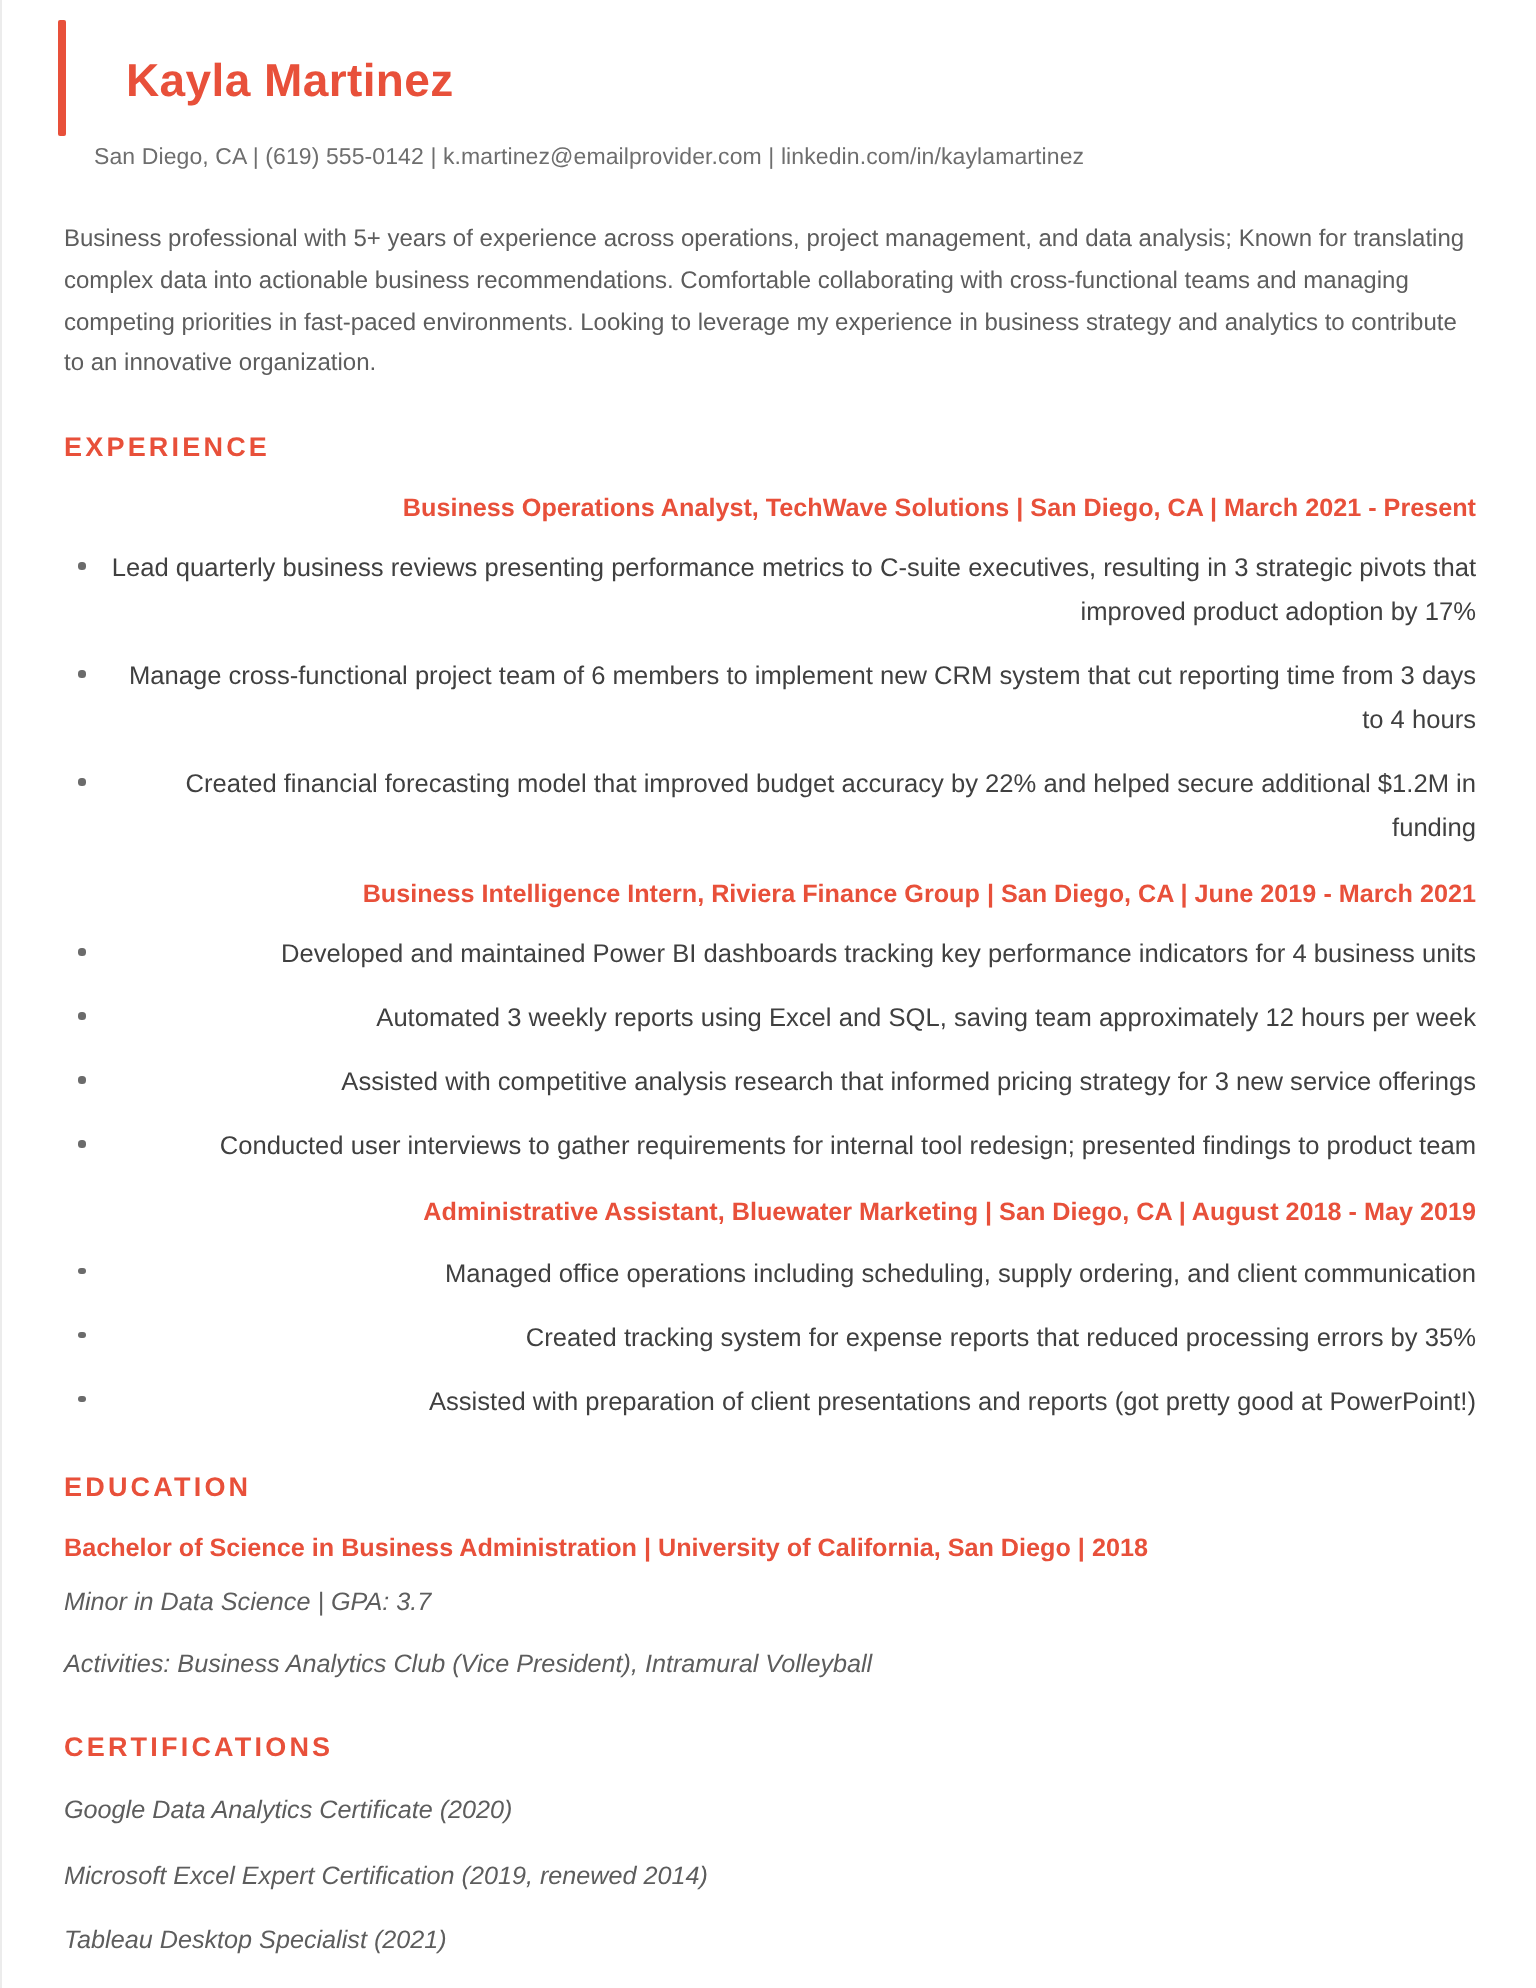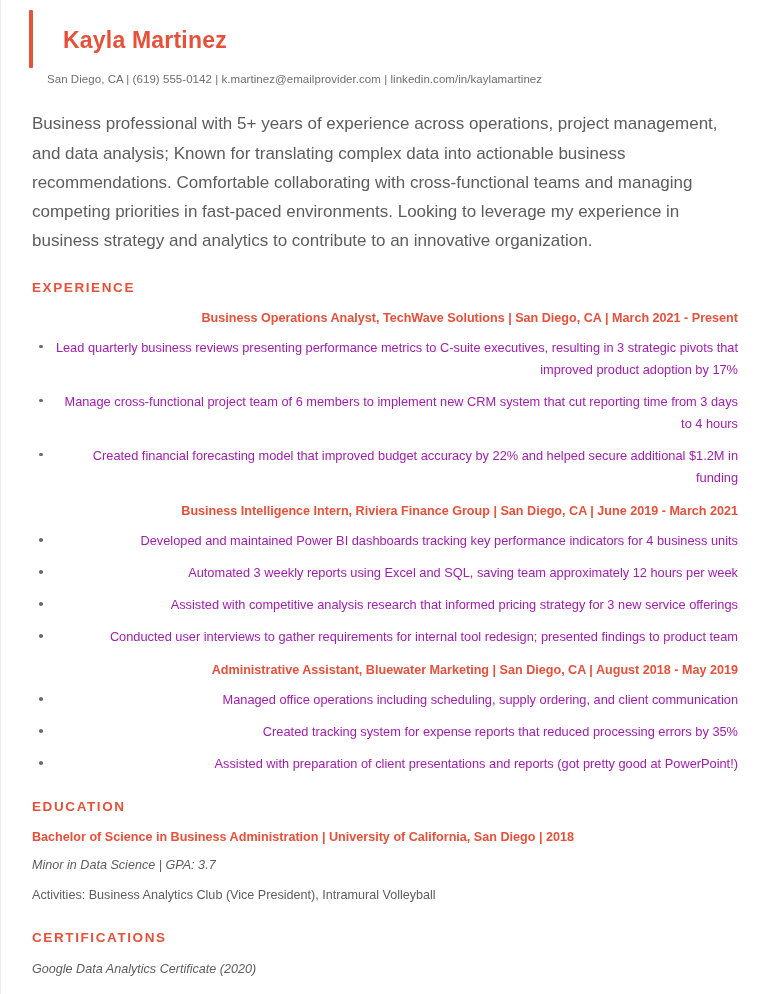--- a/index.html
+++ b/index.html
@@ -54,21 +54,21 @@
     margin: 9px 0 0 0;
     font-size: 11.5px;
     color: #6e6e6e;
     line-height: 1.45;
     letter-spacing: 0.05px;
   }
 
   
   .summary {
     margin: 18px 0 0 3px;
-    font-size: 17px;
+    font-size: 12px;
     line-height: 1.72;
     color: #5d5d5d;
     max-width: 714px;
   }
 
   
   .section {
     margin-top: 24px;
     padding-left: 3px;
   }
@@ -96,21 +96,21 @@
     list-style: none;
     margin: 0;
     padding: 0;
   }
   ul.bullets li {
     position: relative;
     padding-left: 21px;
     margin-bottom: 9px;
     font-size: 12.8px;
     line-height: 1.72;
-    color: #a21caf;
+    color: #404040;
     max-width: 700px;
     margin-top: 10px;
   }
   ul.bullets li:last-child { margin-bottom: 0; }
   ul.bullets li::before {
     content: "";
     position: absolute;
     left: 7px;
     top: 8px;
     width: 3.6px;
@@ -122,20 +122,21 @@
   .edu-sub {
     margin: 0 0 2px 0;
     font-size: 12.6px;
     font-style: italic;
     line-height: 1.65;
     color: #5d5d5d;
   }
   .edu-activities {
     margin: 10px 0 0 0;
     font-size: 12.6px;
+    font-style: italic;
     line-height: 1.65;
     color: #5d5d5d;
   }
 
   .cert-line {
     margin: 0 0 12px 0;
     font-size: 12.6px;
     font-style: italic;
     line-height: 1.6;
     color: #5d5d5d;

